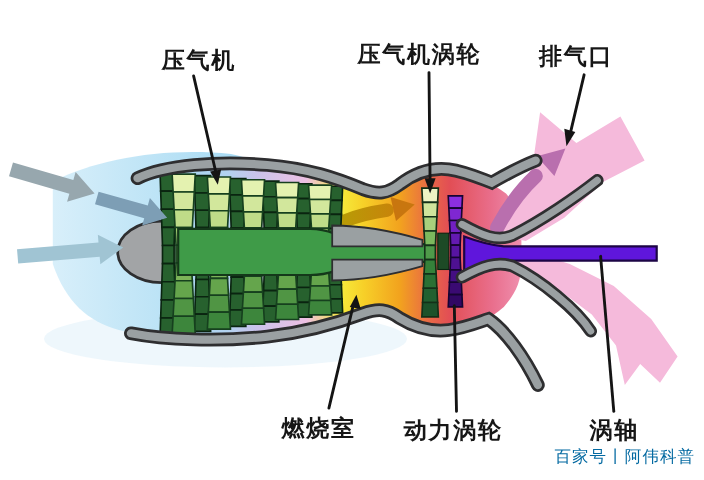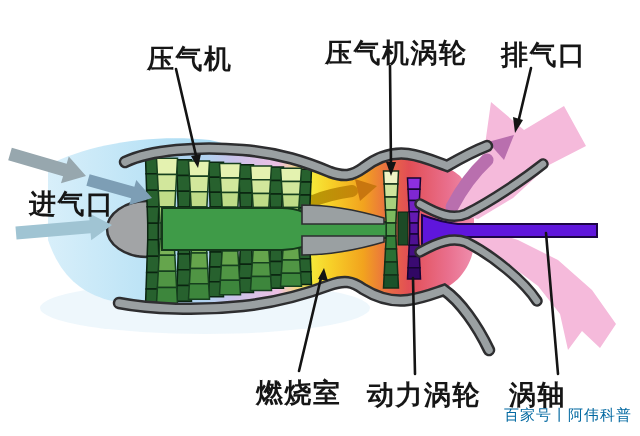--- a/index.html
+++ b/index.html
@@ -1,19 +1,19 @@
 <!DOCTYPE html>
 <html><head>
 <meta charset="utf-8">
 <style>
   html,body{margin:0;padding:0;background:#ffffff;}
   #stage{position:relative;width:640px;height:436px;background:#ffffff;overflow:hidden;
          font-family:"Liberation Sans","DejaVu Sans",sans-serif;}
   #engine-svg{position:absolute;left:0;top:0;}
-  .lbl{position:absolute;font-size:27px;font-weight:600;color:#161616;letter-spacing:1.5px;white-space:nowrap;}
+  .lbl{position:absolute;font-size:21px;font-weight:600;color:#161616;letter-spacing:1.5px;white-space:nowrap;}
   .watermark{position:absolute;font-size:15px;font-weight:500;color:#0369a1;letter-spacing:1px;white-space:nowrap;}
 </style>
 </head>
 <body>
 
 <div id="stage">
 
 <svg id="engine-svg" width="640" height="436" viewBox="0 0 640 436">
   <defs>
     <linearGradient id="gBlue" x1="48" y1="0" x2="236" y2="0" gradientUnits="userSpaceOnUse">
@@ -236,20 +236,19 @@
     <polygon stroke="none" points="515,133 523,120 513,117"></polygon>
     <line x1="299" y1="371" x2="321" y2="278"></line>
     <polygon stroke="none" points="324,268 328,281 318,279"></polygon>
     <line x1="415" y1="374" x2="413" y2="278"></line>
     <line x1="558" y1="374" x2="546" y2="233"></line>
   </g>
 </svg>
 
 <div class="lbl" style="left:147px;top:41px">压气机</div>
 <div class="lbl" style="left:325px;top:35px">压气机涡轮</div>
-<div class="lbl" style="left:501px;top:37px">排气口</div>
-<div class="lbl" style="left:29px;top:186px">进气口</div>
+<div class="lbl" style="left:490px;top:37px">排气口</div>
 <div class="lbl" style="left:256px;top:375px">燃烧室</div>
 <div class="lbl" style="left:367px;top:377px">动力涡轮</div>
-<div class="lbl" style="left:509px;top:377px">涡轴</div>
+<div class="lbl" style="left:536px;top:377px">涡轴</div>
 <div class="watermark" style="right:8px;top:406px">百家号丨阿伟科普</div>
 
 </div>
 
 </body></html>

